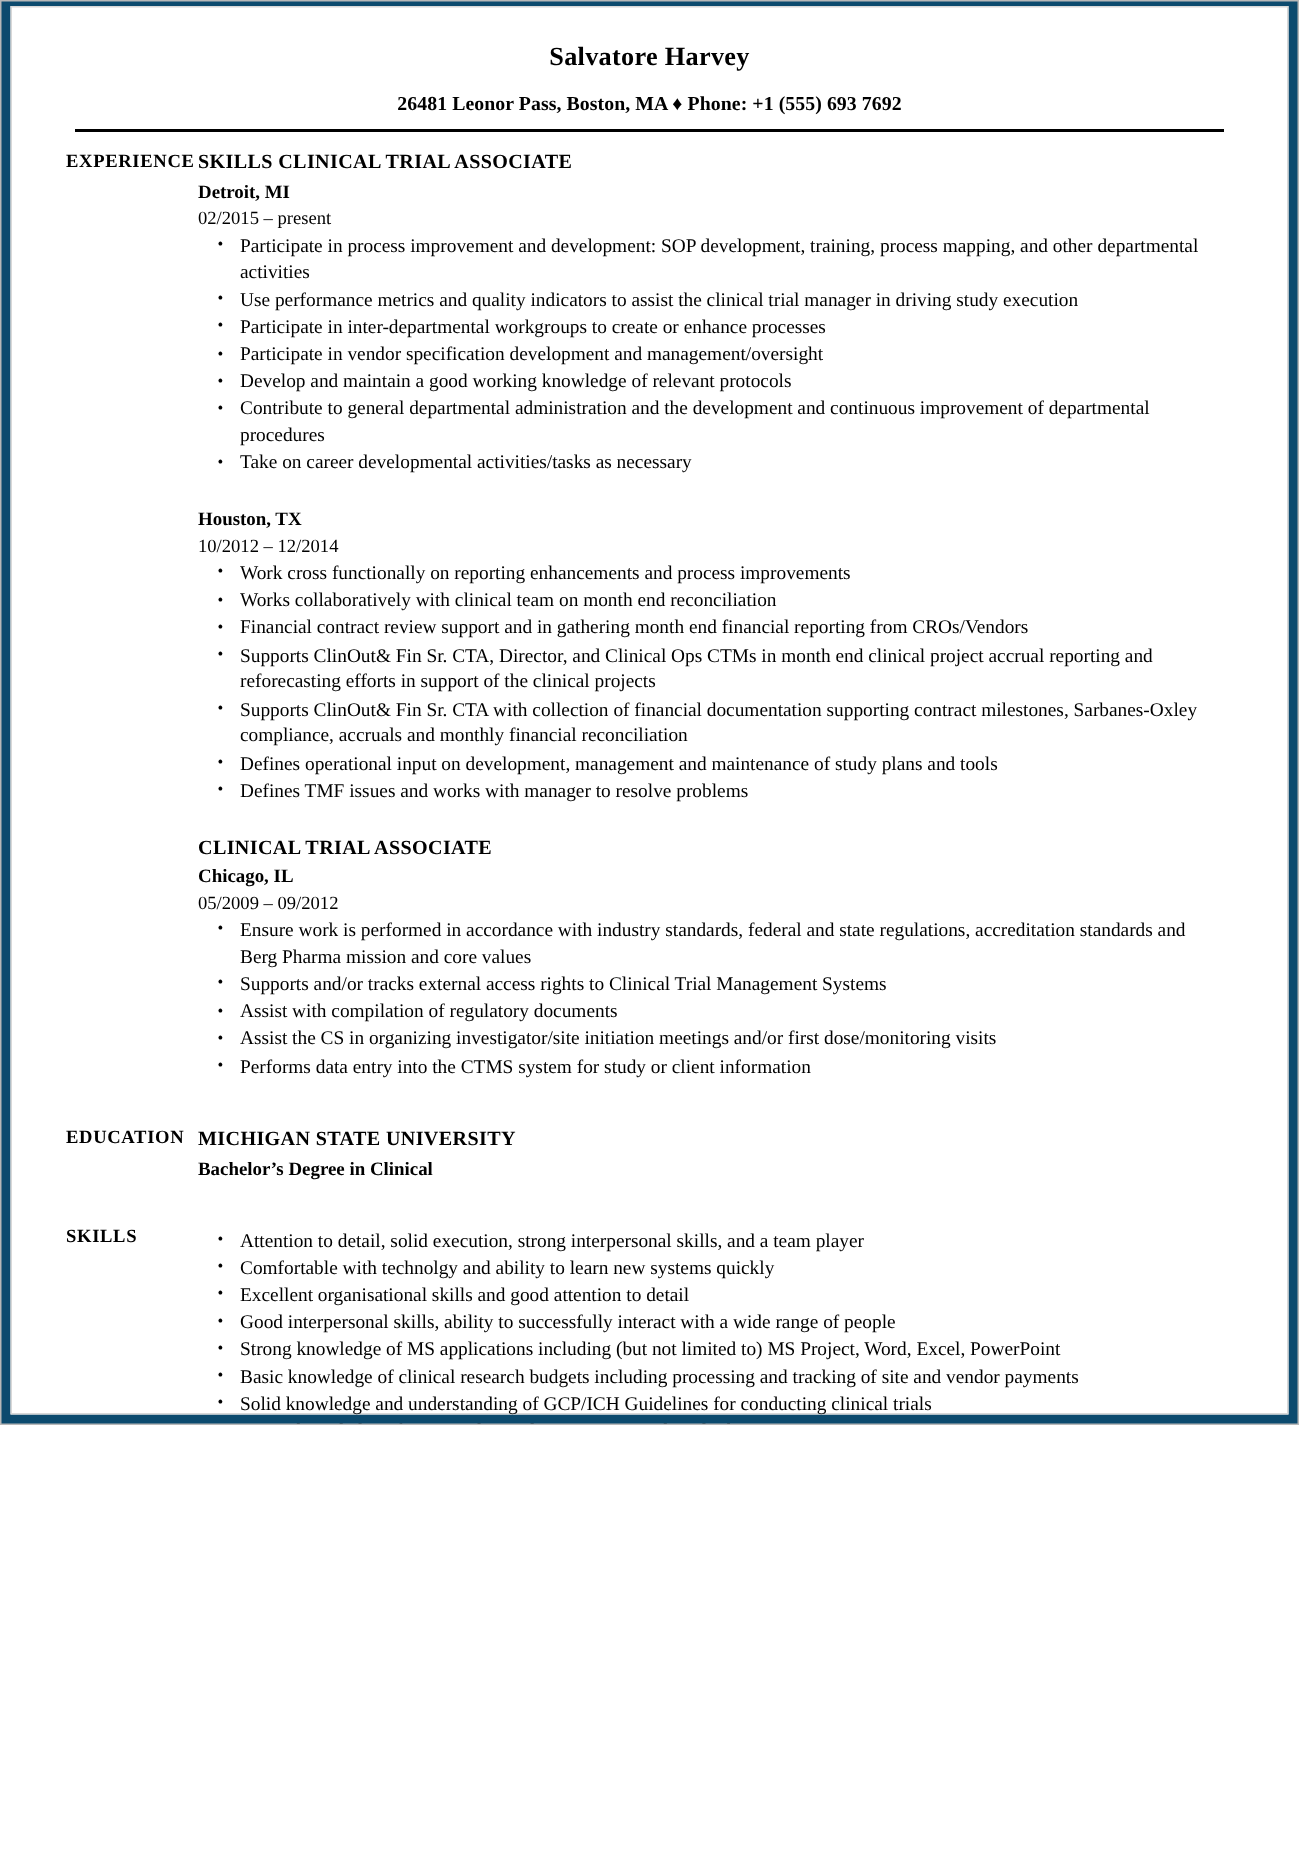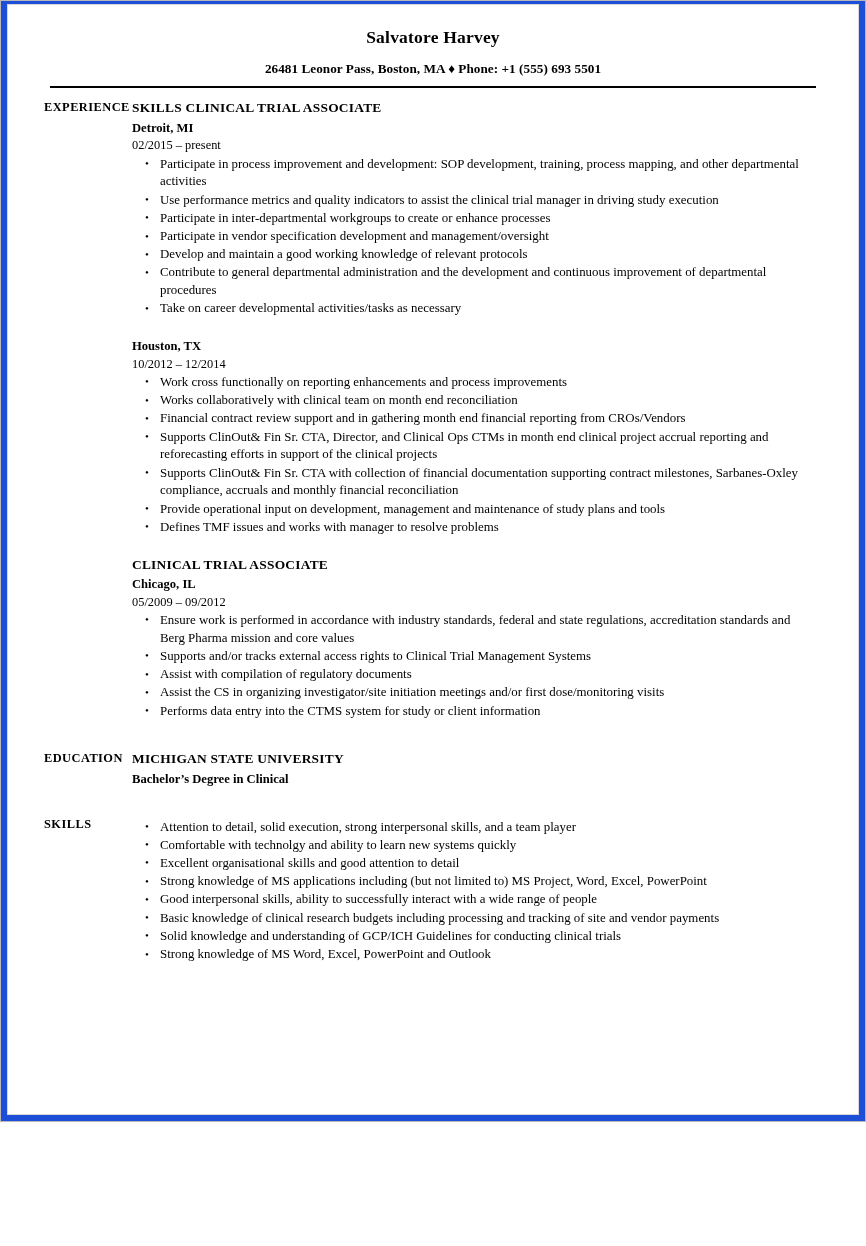--- a/index.html
+++ b/index.html
@@ -9,23 +9,23 @@
     background: #ffffff;
   }
   body {
     font-family: "Liberation Serif", "DejaVu Serif", serif;
     color: #000000;
     -webkit-font-smoothing: antialiased;
   }
   .page {
     position: relative;
     width: 866px;
-    height: 1122px;
-    box-sizing: border-box;
-    background: #1d4ed8;
+    height: 950px;
+    box-sizing: border-box;
+    background: #0c4a6e;
     border: 1px solid #b8b8b8;
     overflow: hidden;
   }
   .page-inner {
     position: absolute;
     left: 6px;
     top: 3px;
     right: 6px;
     bottom: 6px;
     border: 1px solid #d8d8d8;
@@ -151,21 +151,21 @@
 </style>
 </head>
 <body>
 
 <div class="page">
   <div class="page-inner">
     <div class="content">
 
       <div class="hdr">
         <div class="hdr-name">Salvatore Harvey</div>
-        <div class="hdr-contact">26481 Leonor Pass, Boston, MA ♦ Phone: +1 (555) 693 5501</div>
+        <div class="hdr-contact">26481 Leonor Pass, Boston, MA ♦ Phone: +1 (555) 693 7692</div>
         <div class="hdr-rule"></div>
       </div>
 
       <div class="section" id="experience-section">
         <div class="sec-label">EXPERIENCE</div>
         <div class="sec-body">
 
           <div class="job">
             <div class="job-title">SKILLS CLINICAL TRIAL ASSOCIATE</div>
             <div class="job-location">Detroit, MI</div>
@@ -183,21 +183,21 @@
 
           <div class="job">
             <div class="job-location">Houston, TX</div>
             <div class="job-dates">10/2012 – 12/2014</div>
             <ul class="bullets">
               <li>Work cross functionally on reporting enhancements and process improvements</li>
               <li>Works collaboratively with clinical team on month end reconciliation</li>
               <li>Financial contract review support and in gathering month end financial reporting from CROs/Vendors</li>
               <li>Supports ClinOut&amp; Fin Sr. CTA, Director, and Clinical Ops CTMs in month end clinical project accrual reporting and reforecasting efforts in support of the clinical projects</li>
               <li>Supports ClinOut&amp; Fin Sr. CTA with collection of financial documentation supporting contract milestones, Sarbanes-Oxley compliance, accruals and monthly financial reconciliation</li>
-              <li>Provide operational input on development, management and maintenance of study plans and tools</li>
+              <li>Defines operational input on development, management and maintenance of study plans and tools</li>
               <li>Defines TMF issues and works with manager to resolve problems</li>
             </ul>
           </div>
 
           <div class="job">
             <div class="job-title">CLINICAL TRIAL ASSOCIATE</div>
             <div class="job-location">Chicago, IL</div>
             <div class="job-dates">05/2009 – 09/2012</div>
             <ul class="bullets">
               <li>Ensure work is performed in accordance with industry standards, federal and state regulations, accreditation standards and Berg Pharma mission and core values</li>
@@ -221,22 +221,22 @@
         </div>
       </div>
 
       <div class="section" id="skills-section">
         <div class="sec-label">SKILLS</div>
         <div class="sec-body">
           <ul class="bullets">
             <li>Attention to detail, solid execution, strong interpersonal skills, and a team player</li>
             <li>Comfortable with technolgy and ability to learn new systems quickly</li>
             <li>Excellent organisational skills and good attention to detail</li>
+            <li>Good interpersonal skills, ability to successfully interact with a wide range of people</li>
             <li>Strong knowledge of MS applications including (but not limited to) MS Project, Word, Excel, PowerPoint</li>
-            <li>Good interpersonal skills, ability to successfully interact with a wide range of people</li>
             <li>Basic knowledge of clinical research budgets including processing and tracking of site and vendor payments</li>
             <li>Solid knowledge and understanding of GCP/ICH Guidelines for conducting clinical trials</li>
             <li>Strong knowledge of MS Word, Excel, PowerPoint and Outlook</li>
           </ul>
         </div>
       </div>
 
     </div>
   </div>
 </div>

